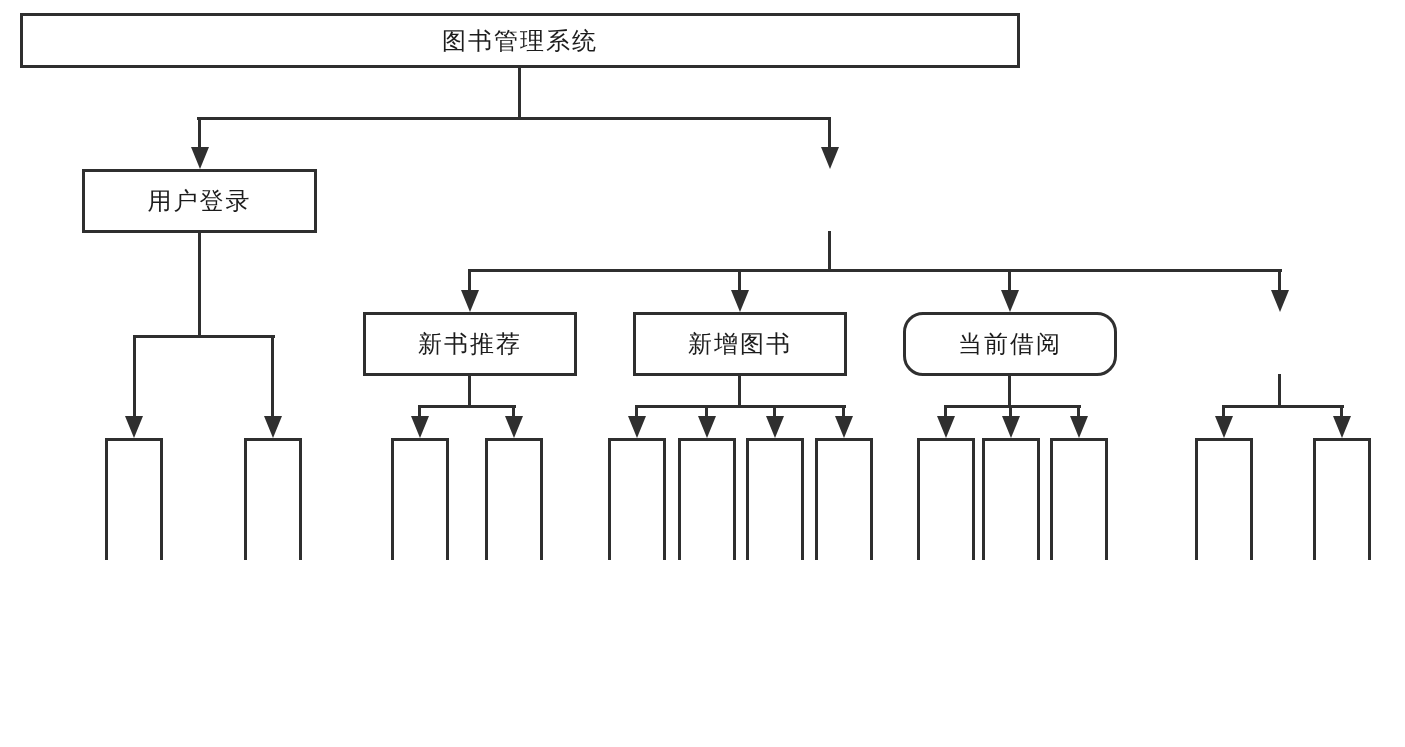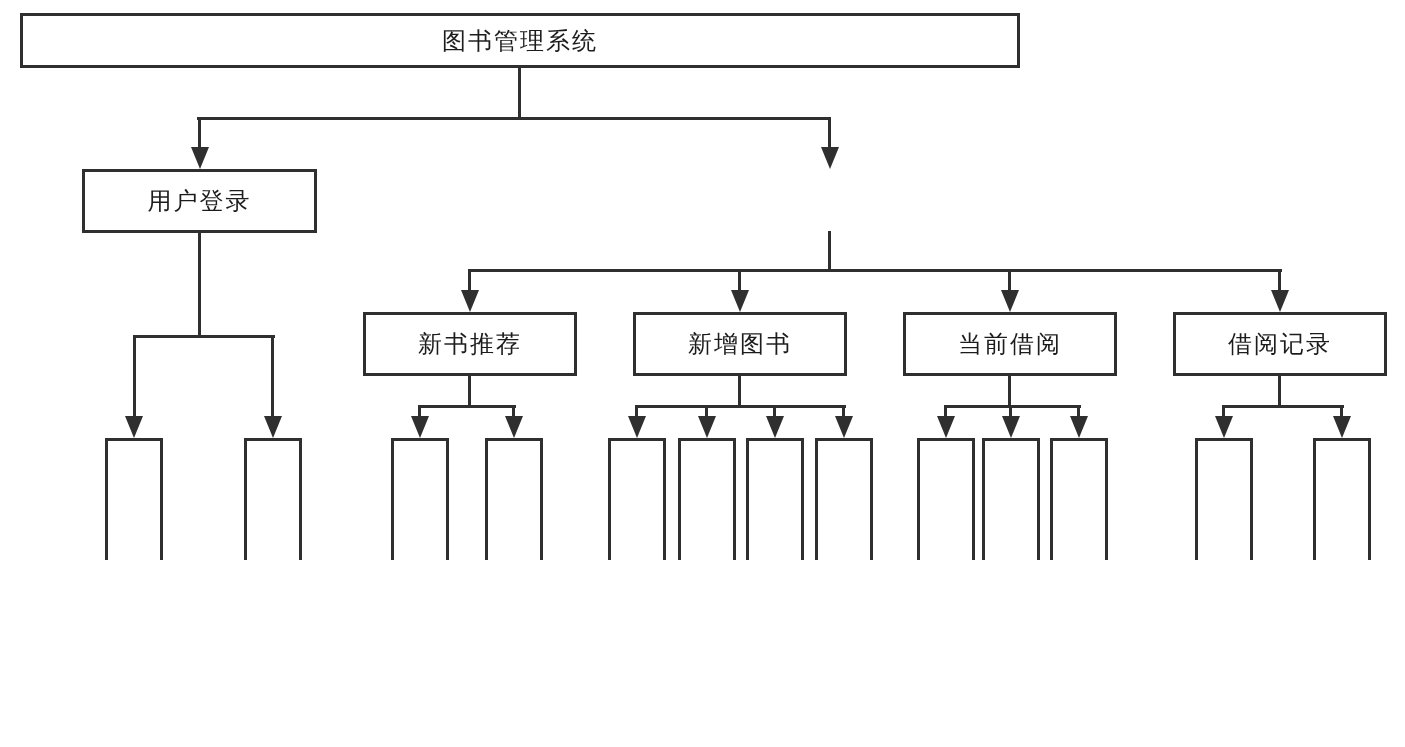--- a/index.html
+++ b/index.html
@@ -74,25 +74,22 @@
   <div class="arrow" style="left:1001px; top:290px;"></div>
   <div class="line" style="left:1278px; top:269px; width:3px; height:25px;"></div>
   <div class="arrow" style="left:1271px; top:290px;"></div>
 
   <div class="box" style="left:363px; top:312px; width:214px; height:64px;align-items:center;">
     <span class="h-label">新书推荐</span>
   </div>
   <div class="box" style="left:633px; top:312px; width:214px; height:64px;">
     <span class="h-label">新增图书</span>
   </div>
-  <div class="box" style="left:903px; top:312px; width:214px; height:64px;">
+  <div class="box" style="left:903px; top:312px; width:214px; height:64px;border-radius:20px;">
     <span class="h-label">当前借阅</span>
-  </div>
-  <div class="box" style="left:1173px; top:312px; width:214px; height:64px;">
-    <span class="h-label">借阅记录</span>
   </div>
 
   <div class="line" style="left:468px; top:374px; width:3px; height:34px;"></div>
   <div class="line" style="left:738px; top:374px; width:3px; height:34px;"></div>
   <div class="line" style="left:1008px; top:374px; width:3px; height:34px;"></div>
   <div class="line" style="left:1278px; top:374px; width:3px; height:34px;"></div>
 
   <div class="line" style="left:418px; top:405px; width:98px; height:3px;"></div>
   <div class="line" style="left:635px; top:405px; width:211px; height:3px;"></div>
   <div class="line" style="left:944px; top:405px; width:137px; height:3px;"></div>

